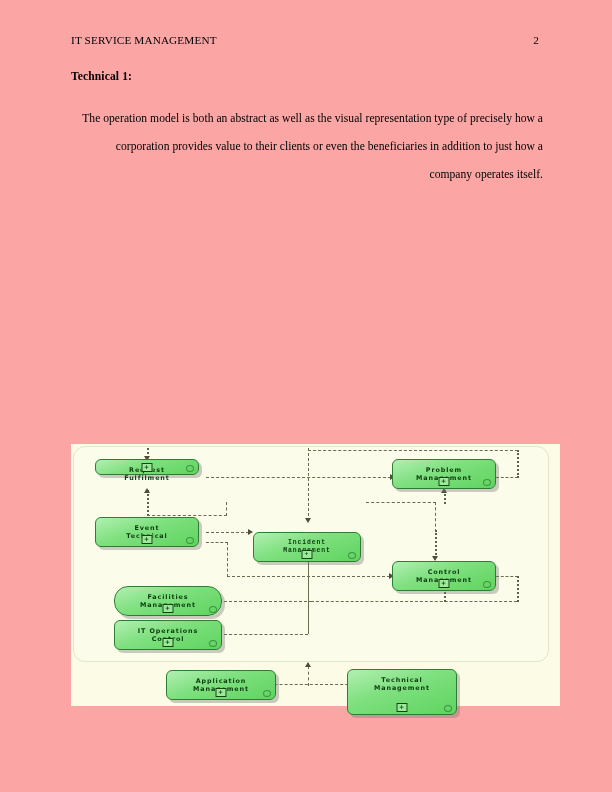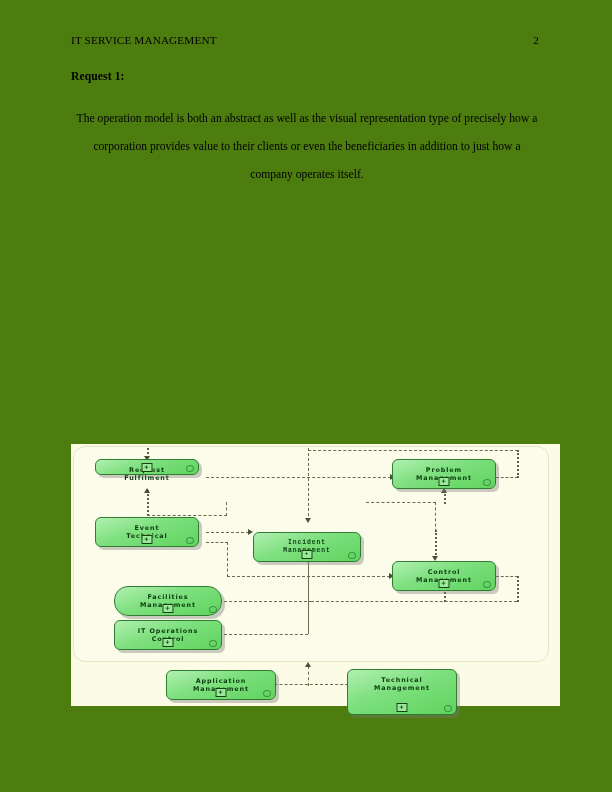--- a/index.html
+++ b/index.html
@@ -11,21 +11,21 @@
     width: 612px;
     height: 792px;
     position: relative;
     font-family: "Liberation Serif", serif;
     color: #000000;
     overflow: hidden;
   }
   .page {
     position: absolute;
     inset: 0;
-    background: #4d7c0f;
+    background: #fca5a5;
   }
 
   
   .running-head {
     position: absolute;
     left: 71px;
     top: 34px;
     width: 470px;
     display: flex;
     justify-content: space-between;
@@ -45,21 +45,21 @@
     font-weight: bold;
     letter-spacing: 0.1px;
   }
   .para {
     position: absolute;
     left: 71px;
     top: 105px;
     width: 472px;
     font-size: 11.6px;
     line-height: 28px;
-    text-align: center;
+    text-align: right;
     letter-spacing: 0.02px;
   }
 
   
   .diagram {
     position: absolute;
     left: 71px;
     top: 444px;
     width: 489px;
     height: 262px;
@@ -158,21 +158,21 @@
 </head>
 <body>
 
 <div class="page">
 
   <div class="running-head">
     <span class="ph-title">IT SERVICE MANAGEMENT</span>
     <span class="ph-page">2</span>
   </div>
 
-  <div class="q-heading">Request 1:</div>
+  <div class="q-heading">Technical 1:</div>
 
   <div class="para">The operation model is both an abstract as well as the visual representation type of precisely how a corporation provides value to their clients or even the beneficiaries in addition to just how a company operates itself.</div>
 
   <div class="diagram">
 
     <div class="inner-panel"></div>
 
     <div class="conn h-dash" style="left:135px; top:33px; width:185px;"></div>
     <div class="arrow arr-right" style="left:319px; top:30px;"></div>
 

